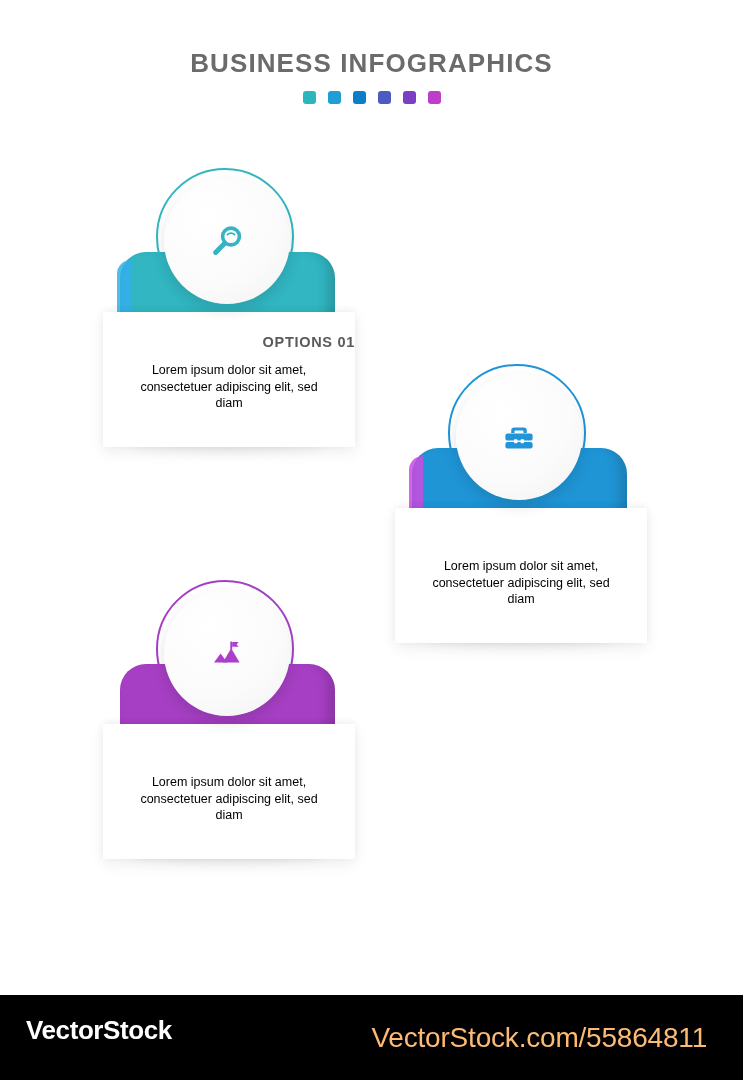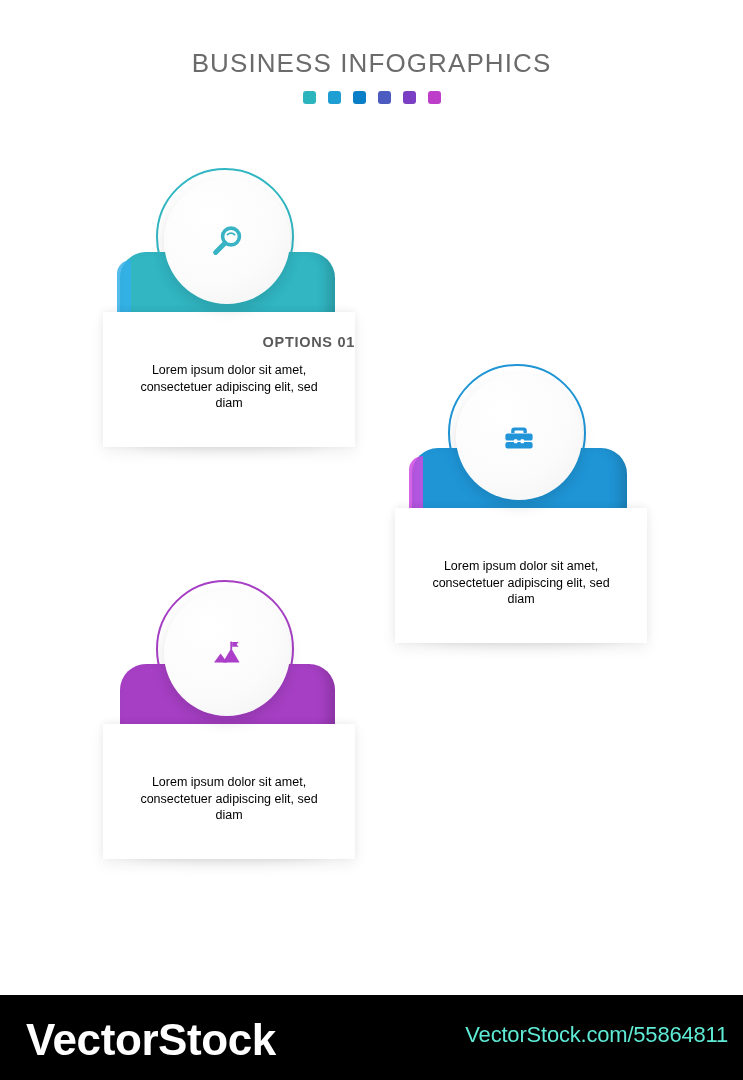--- a/index.html
+++ b/index.html
@@ -23,21 +23,21 @@
   .header {
     position: absolute;
     top: 48px;
     left: 0;
     width: 743px;
     text-align: center;
   }
   .header-title {
     font-family: "Liberation Sans", sans-serif;
     font-size: 26px;
-    font-weight: normal;
+    font-weight: bold;
     letter-spacing: 1.1px;
     color: #6b6b6b;
     white-space: nowrap;
   }
   .swatch-row {
     margin-top: 12px;
     display: flex;
     justify-content: center;
     align-items: center;
     gap: 12px;
@@ -172,31 +172,31 @@
     left: 0;
     bottom: 0;
     width: 743px;
     height: 85px;
     background: #000000;
   }
   .footer-logo {
     position: absolute;
     left: 26px;
     top: 20px;
-    font-size: 44px;
+    font-size: 26px;
     font-weight: bold;
     color: #ffffff;
     letter-spacing: -0.4px;
   }
   .footer-url {
     position: absolute;
-    right: 15px;
+    right: 36px;
     top: 27px;
-    font-size: 22px;
-    color: #5eead4;
+    font-size: 28px;
+    color: #fdba74;
     letter-spacing: -0.2px;
   }
 </style>
 <style>.card:nth-of-type(1) .pill::before{background:#46d2dc;}</style><style>.card:nth-of-type(2) .pill::before{background:#35b0ea;}</style><style>.card:nth-of-type(3) .pill::before{background:#cc4ae0;}</style></head>
 <body>
 
 <div id="stage">
 
   <div class="header">
     <div class="header-title">BUSINESS INFOGRAPHICS</div>

